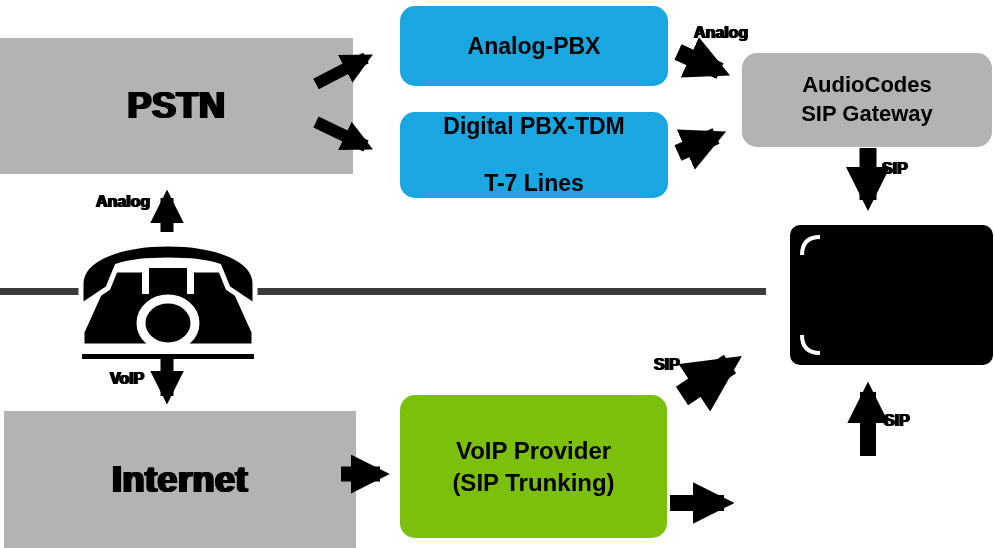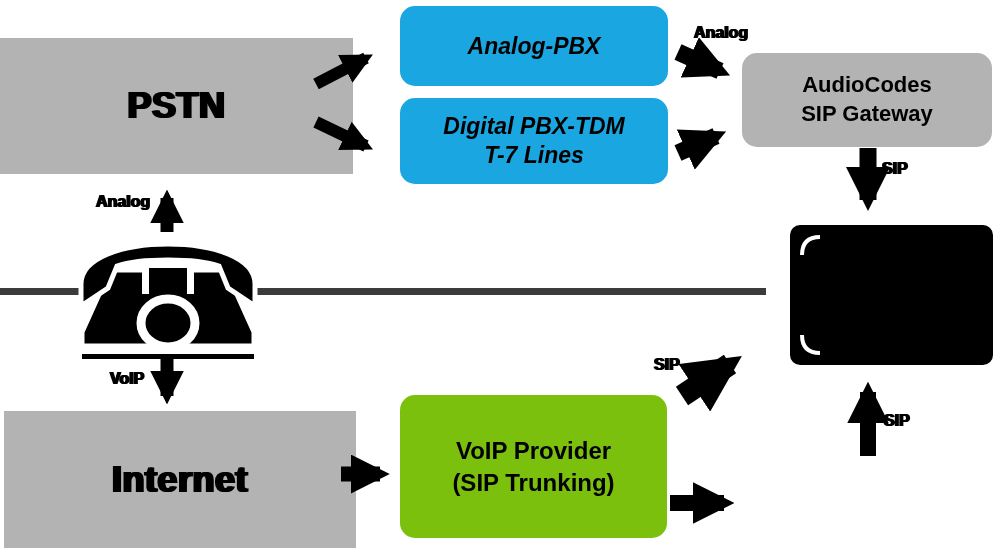--- a/index.html
+++ b/index.html
@@ -8,21 +8,21 @@
     font-family:"Liberation Sans",sans-serif;color:#000;
   }
   .node{position:absolute;display:flex;flex-direction:column;align-items:center;
         justify-content:center;text-align:center;font-weight:bold;z-index:2;}
   .gray{background:#b3b3b3;}
   .cyan{background:#1aa7e1;border-radius:15px;}
   .green{background:#7cc00e;border-radius:15px;}
   .rounded{border-radius:15px;}
   .big-label{font-size:36px;letter-spacing:0.5px;
              text-shadow:1.4px 0 0 currentColor,-1.4px 0 0 currentColor;}
-  .box-label{font-size:23px;line-height:1.25;font-style:italic;}
+  .box-label{font-size:23px;line-height:1.25;}
   .edge-label{position:absolute;font-size:16px;font-weight:bold;z-index:4;
               text-shadow:0.9px 0 0 currentColor,-0.9px 0 0 currentColor;white-space:nowrap;}
   .divider{position:absolute;left:0;top:288px;width:766px;height:7px;background:#3b3b3b;z-index:1;}
   .phone{position:absolute;left:78px;top:228px;width:180px;height:134px;z-index:3;}
   .ip-phone{position:absolute;left:790px;top:225px;width:203px;height:140px;background:#000;
             border-radius:10px;z-index:3;}
   .arrows{position:absolute;left:0;top:0;z-index:5;pointer-events:none;}
 </style>
 </head>
 <body>
@@ -36,21 +36,21 @@
   </div>
 
   <div class="node gray" style="left:4px;top:411px;width:352px;height:137px;">
     <span class="big-label">Internet</span>
   </div>
 
   <div class="node cyan box-label" style="left:400px;top:6px;width:268px;height:80px;">
     <span>Analog-PBX</span>
   </div>
 
-  <div class="node cyan box-label" style="left:400px;top:98px;width:268px;height:86px;">
+  <div class="node cyan box-label" style="left:400px;top:112px;width:268px;height:86px;justify-content:space-between;">
     <span>Digital PBX-TDM</span>
     <span>T-7 Lines</span>
   </div>
 
   <div class="node green" style="left:400px;top:395px;width:267px;height:143px;font-size:24px;line-height:1.3;">
     <span>VoIP Provider</span>
     <span>(SIP Trunking)</span>
   </div>
 
   <div class="node gray rounded" style="left:742px;top:53px;width:250px;height:94px;font-size:22px;line-height:1.3;">

